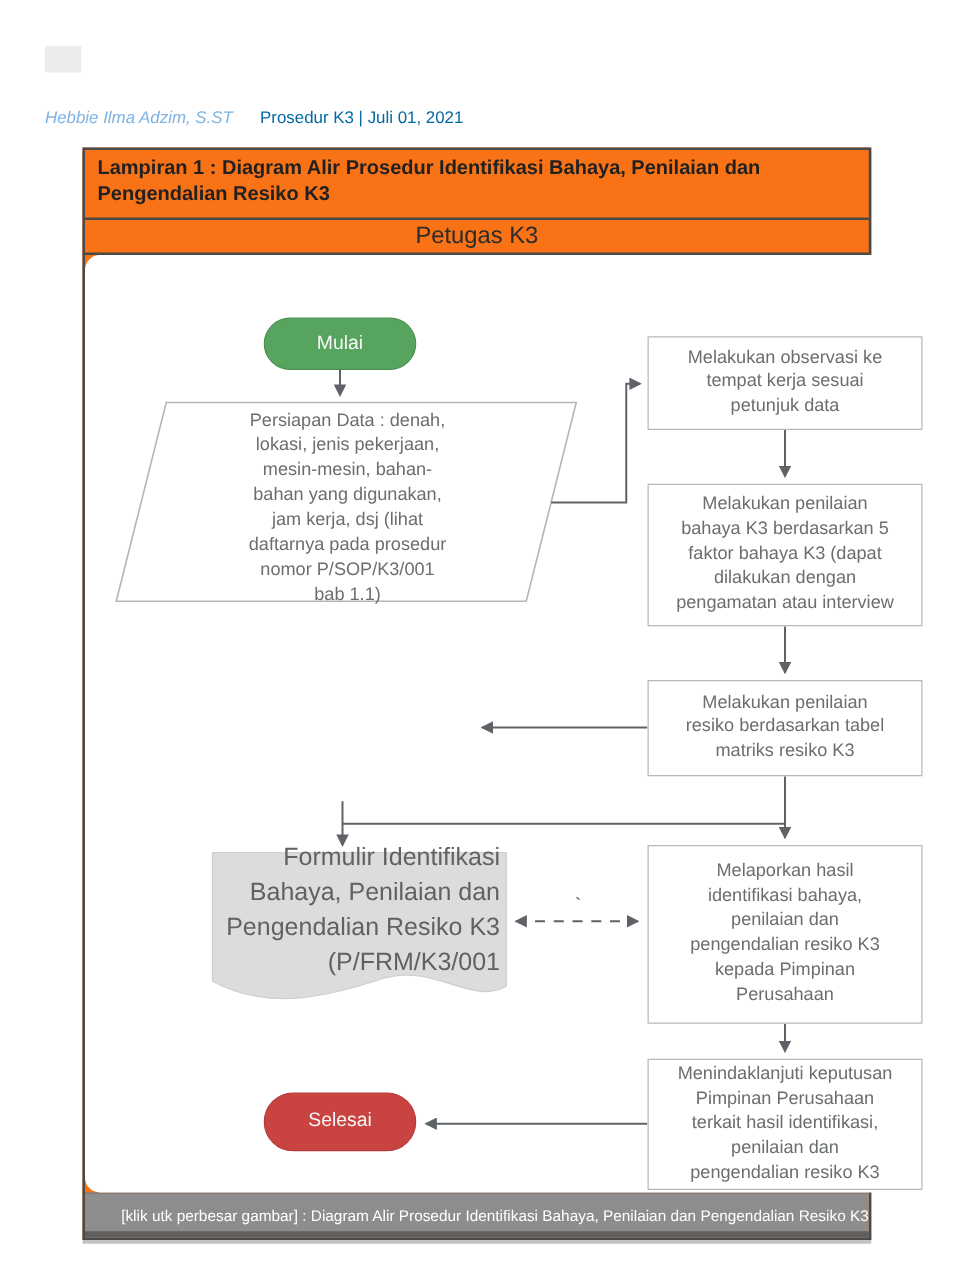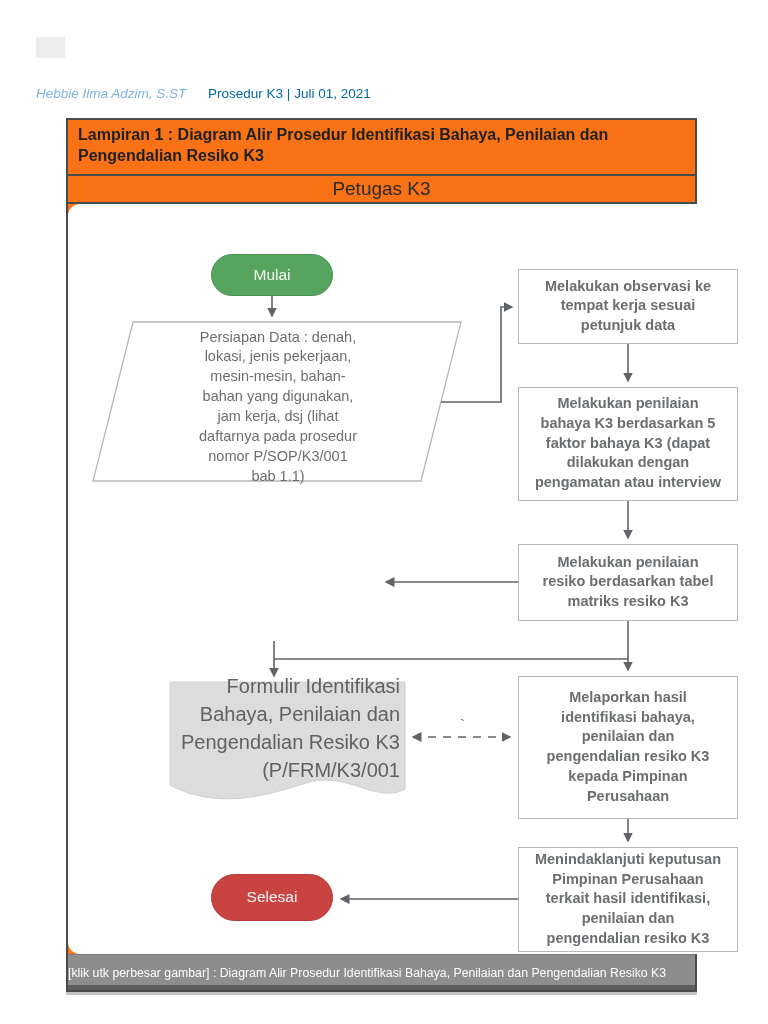--- a/index.html
+++ b/index.html
@@ -13,34 +13,34 @@
   .byline .meta { color:#0369a1; margin-left:18px; }
 
   .frame { position:absolute; left:33px; top:118px; width:631px; border:2px solid #4a4a4a;
            background:#f97316; box-shadow:0 3px 0 rgba(120,120,120,0.45);margin-left:33px; }
   .frame-title { padding:5px 80px 7px 10px; font-size:16px; font-weight:bold; color:#212121;
                  line-height:1.3; border-bottom:2px solid #4a4a4a; }
   .lane-header { height:28px; line-height:26px; text-align:center; font-size:19px; color:#2b2b2b;
                  border-bottom:2px solid #4a4a4a; }
   .canvas { position:relative; width:702px; height:750px; background:#fff;border-radius:12px; }
   .caption-bar { height:36px; line-height:36px; background:#8d8d8d; border-top:1px solid #7a7a7a;
-                 border-bottom:5px solid #5f5f5f; color:#ffffff; font-size:12.3px; text-align:left;
+                 border-bottom:5px solid #5f5f5f; color:#ffffff; font-size:12.3px; text-align:right;
                  white-space:nowrap; overflow:hidden; cursor:pointer; }
 
   svg.wires { position:absolute; left:0; top:0; width:702px; height:750px; }
 
   .node { position:absolute; white-space:pre-line; }
   .pill { display:flex; align-items:center; justify-content:center; color:#f7f7f7;
           font-size:15.5px; border-radius:24px; }
   .pill.start { left:143px; top:50px; width:122px; height:42px; background:#57a45f; border:1px solid #4a9152; }
   .pill.end   { left:143px; top:670px; width:122px; height:47px; background:#c94340; border:1px solid #b93b39; }
 
   .flowbox { background:#ffffff; border:1.4px solid #b9b9b9; color:#6b6e70; font-size:14.5px;
              line-height:1.36; display:flex; align-items:center; justify-content:center;
-             text-align:center; padding:4px;font-weight:bold; }
+             text-align:center; padding:4px; }
   .b-observe { left:450px; top:65px;  width:220px; height:75px; }
   .b-assess  { left:450px; top:183px; width:220px; height:114px; }
   .b-risk    { left:450px; top:340px; width:220px; height:77px; }
   .b-control { left:102px; top:337px; width:208px; height:100px; }
   .b-report  { left:450px; top:472px; width:220px; height:143px; }
   .b-follow  { left:450px; top:643px; width:220px; height:105px; }
 
   .para-text { left:55px; top:124px; width:310px; color:#6b6e70; font-size:14.5px;
                line-height:1.37; text-align:center; }
   .doc-text  { left:110px; top:468px; width:222px; color:#5f6265; font-size:20px;

